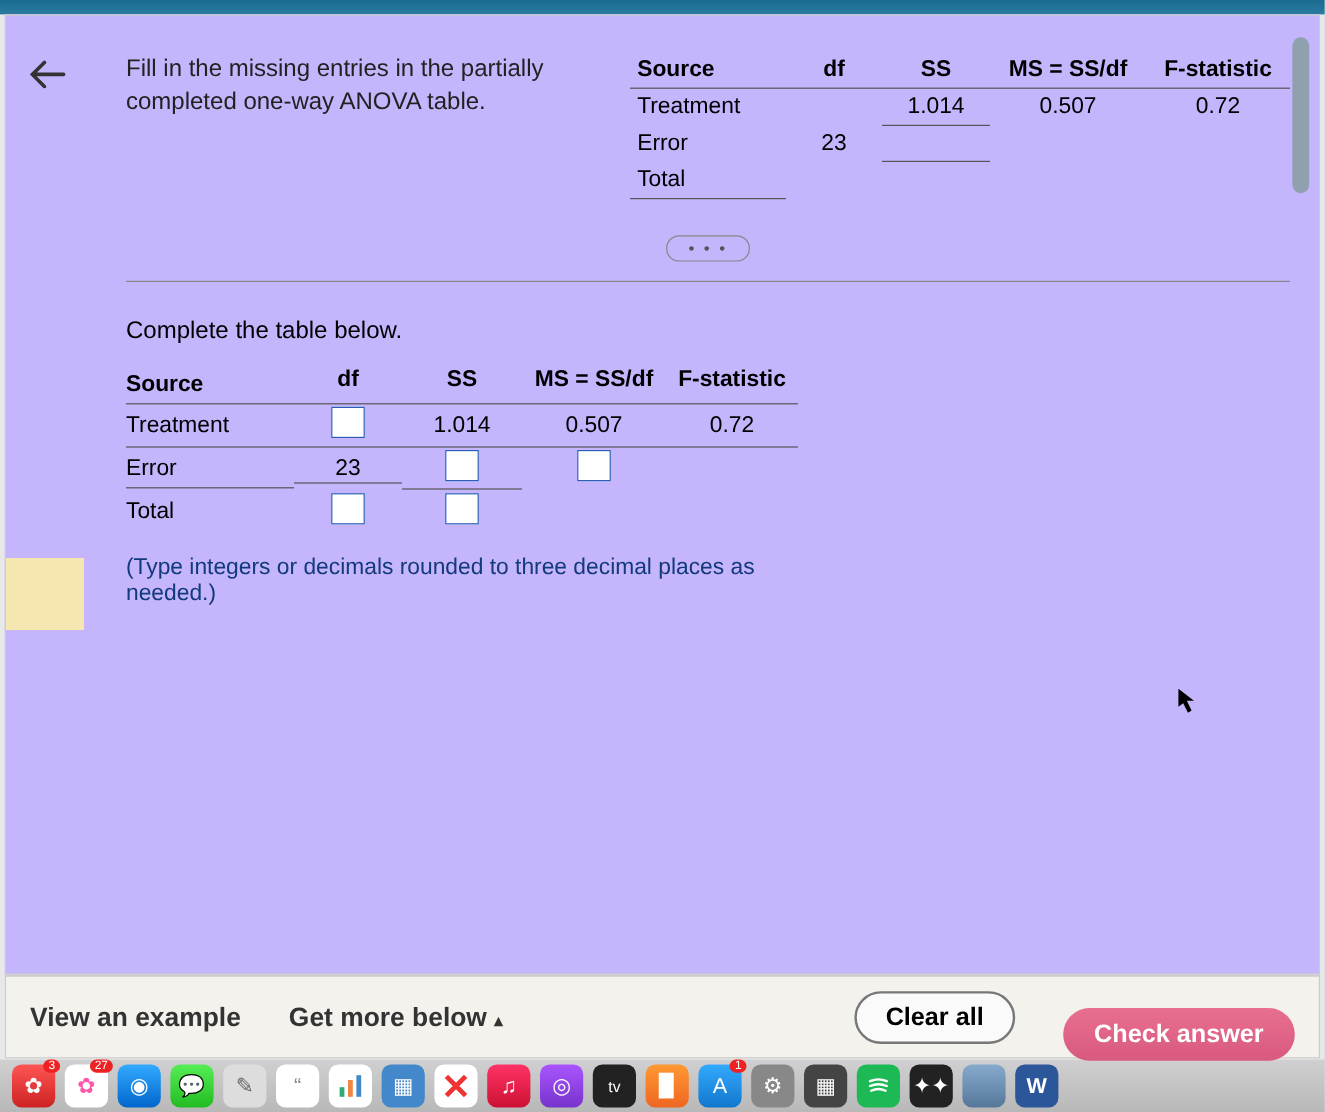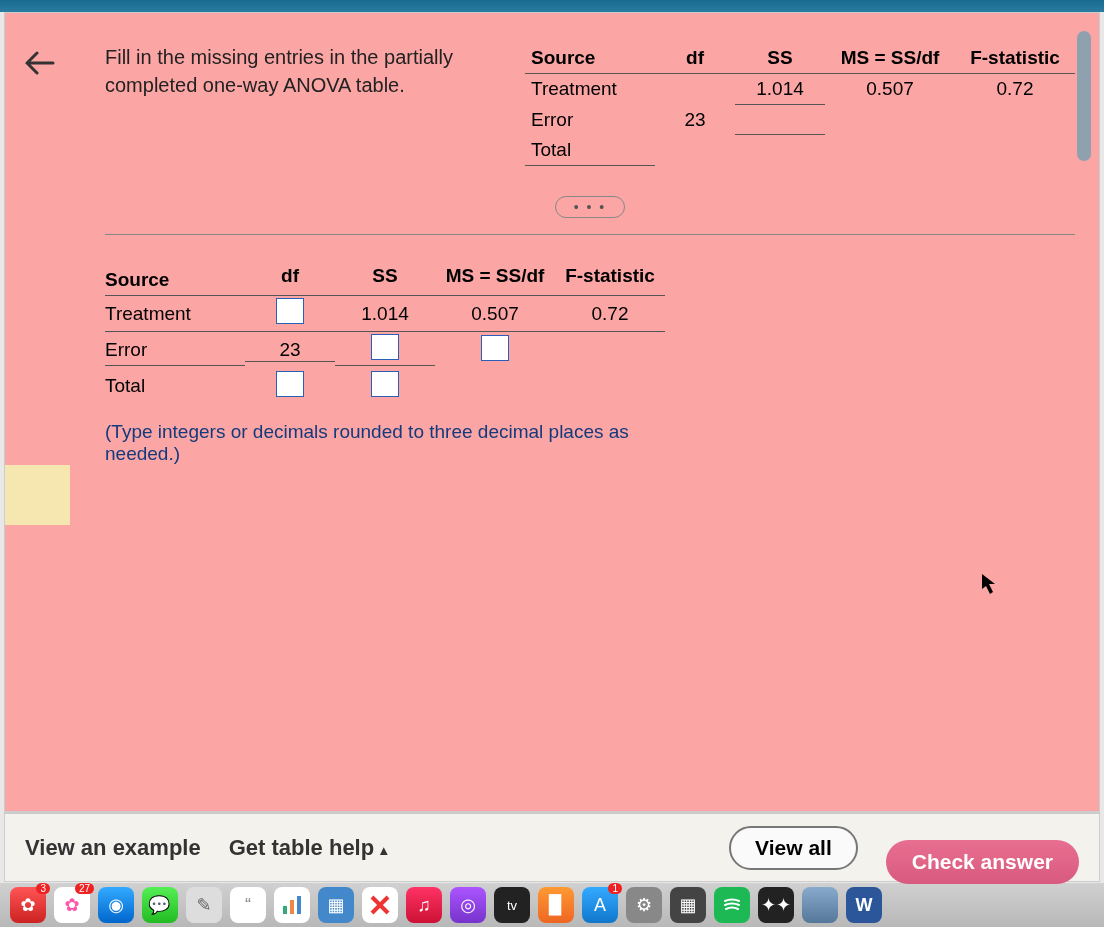--- a/index.html
+++ b/index.html
@@ -1,18 +1,18 @@
 <!DOCTYPE html>
 <html><head>
   <meta charset="utf-8">
   <style>
     * { box-sizing: border-box; margin: 0; padding: 0; }
     body { width: 1104px; height: 927px; font-family: Arial, Helvetica, sans-serif; background: #e8e8e8; overflow: hidden; position: relative; }
     .topbar { height: 12px; background: linear-gradient(#1a6b8f,#2a7ba0); }
-    .main { display: flex; height: 800px; background: #fca5a5; border: 1px solid #ccc; margin: 0 4px; position: relative; }
+    .main { display: flex; height: 800px; background: #c4b5fd; border: 1px solid #ccc; margin: 0 4px; position: relative; }
     .left-rail { width: 70px; display: flex; flex-direction: column; align-items: center; padding-top: 35px; }
     .back-btn { font-size: 30px; font-weight: bold; color: #333; cursor: pointer; }
     .yellow-box { width: 65px; height: 60px; background: #f6e6b0; position: absolute; left: 0; top: 452px; }
     .content { flex: 1; padding: 30px 24px 10px 30px; display: flex; flex-direction: column; }
     .top-row { display: flex; gap: 20px; }
     .prompt { font-size: 20px; color: #222; width: 400px; line-height: 1.4; }
     .given-table { flex: 1; font-size: 19px; }
     .given-table .hrow { display: flex; border-bottom: 1.5px solid #555; font-weight: bold; }
     .given-table .drow { display: flex; }
     .given-table .cell { padding: 4px 6px; }
@@ -26,21 +26,21 @@
     .answer-table { font-size: 19px; width: 560px; }
     .answer-table .hrow2 { display:flex; border-bottom:1.5px solid #555; font-weight: bold; }
     .answer-table .row2 { display:flex; align-items:center; height: 36px; }
     .ac1 { width: 140px; padding: 4px 0; } .ac2 { width: 90px; text-align:center; } .ac3 { width: 100px; text-align:center; }
     .ac4 { width: 120px; text-align:center; } .ac5 { width: 110px; text-align:center; }
     .ub { border-bottom: 1.5px solid #555; }
     .inp { width: 28px; height: 26px; border: 1.5px solid #2a5fb8; background: #fff; display:inline-block; }
     .note { font-size: 19px; color: #133a7c; margin-top: 17px; }
     .scrollbar { position:absolute; right: 8px; top: 18px; width: 14px; height: 130px; background: #8fa0ae; border-radius: 7px; }
     .cursor-fake { position:absolute; right:100px; top:560px; font-size:22px; }
-    .bottombar { display:flex; align-items:center; background:#f4f2ed; height: 70px; margin: 0 4px; border: 1px solid #ccc; border-top: 2px solid #ccc; padding: 0 20px; gap: 28px; }
+    .bottombar { display:flex; align-items:center; background:#f4f2ed; height: 70px; margin: 0 4px; border: 1px solid #ccc; border-top: 2px solid #ccc; padding: 0 20px; gap: 40px; }
     .link { font-size: 22px; font-weight: bold; color: #333; cursor:pointer; }
     .spacer { flex:1; }
     .clear-btn { font-size: 21px; font-weight: bold; border: 2px solid #777; border-radius: 26px; padding: 8px 24px; background: #fafafa; cursor:pointer; }
     .check-btn { font-size: 21px; font-weight: bold; border: none; border-radius: 26px; padding: 10px 26px; color:#fff; background: linear-gradient(#e86f8f,#d85a7f); cursor:pointer;margin-top:28px; }
     .dock { height: 44px; background: linear-gradient(#d0d0d0,#b8b8b8); display:flex; align-items:center; padding: 0 10px; gap: 8px; margin-top: 1px; }
     .dicon { width: 36px; height: 36px; border-radius: 8px; display:flex; align-items:center; justify-content:center; font-size: 18px; color:#fff; }
     .badge-red { position: relative; }
     .badge-red::after { content:'27'; position:absolute; top:-4px; right:-4px; background:#e22; color:#fff; font-size:10px; border-radius:8px; padding:0 4px; }
     .badge-red2::after { content:'3'; position:absolute; top:-4px; right:-4px; background:#e22; color:#fff; font-size:10px; border-radius:8px; padding:0 4px; }
     .badge-blue::after { content:'1'; position:absolute; top:-4px; right:-4px; background:#e22; color:#fff; font-size:10px; border-radius:8px; padding:0 4px; }
@@ -91,20 +91,21 @@
           <div class="cell gc2"></div>
         </div>
       </div>
     </div>
 
     <div class="dots-sep">
       <div class="dots-pill">• • •</div>
     </div>
     <hr class="hr">
 
+    <div class="subprompt">Complete the table below.</div>
 
     <div class="answer-table">
       <div class="hrow2">
         <div class="ac1">Source</div>
         <div class="ac2">df</div>
         <div class="ac3">SS</div>
         <div class="ac4">MS = SS/df</div>
         <div class="ac5">F-statistic</div>
       </div>
       <div class="row2 ub">
@@ -135,25 +136,25 @@
       <svg width="18" height="22" viewBox="0 0 18 22">
           <path d="M1 1 L1 16 L5 13 L9 21 L12 19 L8 11 L14 11 Z" fill="#000"></path>
         </svg>
     </div>
   </div>
 </div>
 
 <div class="bottombar">
   <span class="link">View an example</span>
   <span class="link">
-    <span>Get table help</span>
+    <span>Get more below</span>
     <span style="font-size:14px;">▴</span>
   </span>
   <span class="spacer"></span>
-  <button class="clear-btn">View all</button>
+  <button class="clear-btn">Clear all</button>
   <button class="check-btn">Check answer</button>
 </div>
 
 <div class="dock">
   <div class="dicon badge-red2" style="background:linear-gradient(#f55,#c22);position:relative;">✿</div>
   <div class="dicon badge-red" style="background:#fff;color:#f5a;position:relative;">✿</div>
   <div class="dicon" style="background:linear-gradient(#3af,#06c);">◉</div>
   <div class="dicon" style="background:linear-gradient(#5e5,#2b2);">💬</div>
   <div class="dicon" style="background:#ddd;color:#666;">✎</div>
   <div class="dicon" style="background:#fff;color:#888;">“</div>

